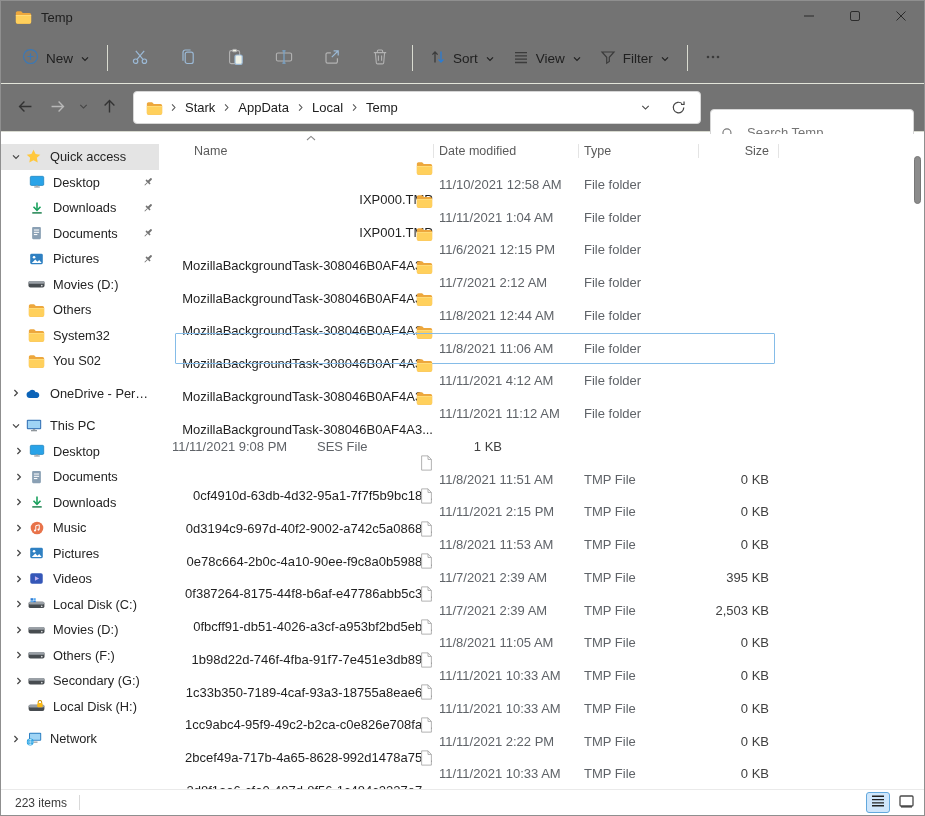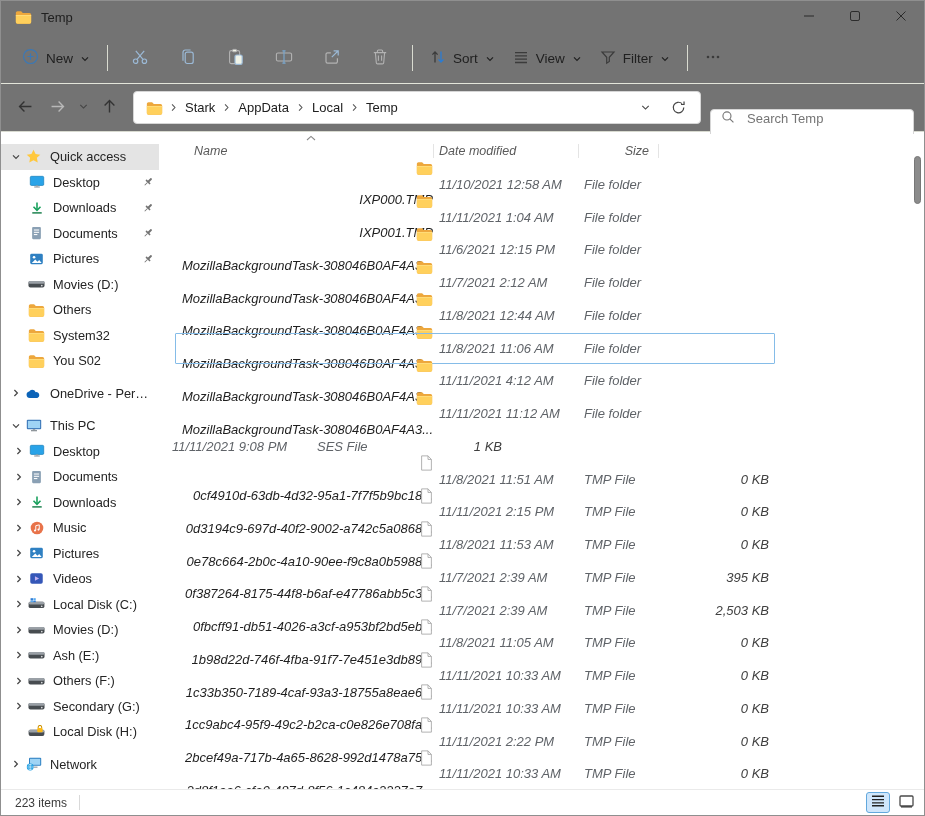--- a/index.html
+++ b/index.html
@@ -32,42 +32,42 @@
   .nav-btn.small { width:20px; }
   .addressbar {
     flex:1; height:33px; margin-left:8px; background:#fff; border:1px solid #d6d6d6;
     border-radius:4px; display:flex; align-items:center; padding:0 10px; min-width:0;
   }
   .crumb { padding:3px 5px; border-radius:3px; color:#202020; white-space:nowrap; }
   .crumb-sep { display:flex; margin:0 2px; color:#555; }
   .addr-right { margin-left:auto; display:flex; align-items:center; gap:20px; padding-right:4px; }
   .searchbox {
     width:204px; height:33px; margin-left:9px; background:#fff; border:1px solid #d6d6d6;
-    border-radius:4px; display:flex; align-items:flex-start; padding:0 10px; gap:10px;margin-top:36px;
+    border-radius:4px; display:flex; align-items:flex-end; padding:0 10px; gap:10px;margin-top:36px;
   }
   .search-input { border:none; outline:none; flex:1; font:inherit; font-size:13px; color:#202020; background:transparent; min-width:0; }
   .search-input::placeholder { color:#757575; }
 
   
   .main { position:absolute; top:133px; left:0; right:0; bottom:26px; display:flex; background:#fff; }
 
   
   .sidebar { width:158px; padding-top:10px; overflow:hidden; flex-shrink:0;text-align:center; }
   .sb-item { height:25.5px; display:flex; align-items:center; padding-right:5px; color:#242424; cursor:default; }
   .sb-item.selected { background:#e4e4e4; }
   .sb-item.gap { margin-top:7px; }
   .sb-item.lvl0 { padding-left:7px; }
   .sb-item.lvl1 { padding-left:10px; }
   .sb-chev { width:15px; display:flex; justify-content:center; color:#454545; flex-shrink:0; }
   .sb-ico { width:21px; display:flex; justify-content:center; margin-right:6px; flex-shrink:0; }
   .sb-label { white-space:nowrap; overflow:hidden; text-overflow:ellipsis; font-size:12.8px; }
   .sb-pin { margin-left:auto; display:flex; flex-shrink:0; }
 
   
-  .content { flex:1; position:relative; padding-left:7px; min-width:0;font-style:italic; }
+  .content { flex:1; position:relative; padding-left:7px; min-width:0; }
   .list-header { display:flex; height:30px; align-items:center; position:relative; color:#5a5a5a; font-size:12.5px; margin-top:2px; }
   .hdr-cell { position:relative; height:100%; display:flex; align-items:center; }
   .hdr-cell.c-name { width:267px; padding-left:28px; }
   .hdr-cell.c-date { width:145px; padding-left:6px; }
   .hdr-cell.c-type { width:120px; padding-left:6px; }
   .hdr-cell.c-size { width:80px; justify-content:flex-end; padding-right:9px; }
   .hdr-cell.c-end  { width:1px; }
   .hdr-sep::before { content:''; position:absolute; left:0; top:8px; bottom:8px; width:1px; background:#e4e4e4; }
   .sort-caret { position:absolute; left:140px; top:-1px; color:#8a8a8a; display:flex; }
 
@@ -609,35 +609,20 @@
               <path d="M3.4 2l3 3-3 3" fill="none" stroke="currentColor" stroke-width="1.2"></path>
             </svg>
           </span>
           <span class="sb-ico">
             <svg width="17" height="12" viewBox="0 0 18 12">
               <rect x="0.5" y="2.8" width="17" height="6.8" rx="2" fill="#474c50"></rect>
               <rect x="0.5" y="2.8" width="17" height="3" rx="1.5" fill="#9aa0a6"></rect>
               <circle cx="14.6" cy="7.7" r="0.9" fill="#d6d8da"></circle>
             </svg>
           </span>
-          <span class="sb-label">Ash (E:)</span>
-        </div>
-        <div class="sb-item lvl1">
-          <span class="sb-chev">
-            <svg width="10" height="10" viewBox="0 0 10 10">
-              <path d="M3.4 2l3 3-3 3" fill="none" stroke="currentColor" stroke-width="1.2"></path>
-            </svg>
-          </span>
-          <span class="sb-ico">
-            <svg width="17" height="12" viewBox="0 0 18 12">
-              <rect x="0.5" y="2.8" width="17" height="6.8" rx="2" fill="#474c50"></rect>
-              <rect x="0.5" y="2.8" width="17" height="3" rx="1.5" fill="#9aa0a6"></rect>
-              <circle cx="14.6" cy="7.7" r="0.9" fill="#d6d8da"></circle>
-            </svg>
-          </span>
           <span class="sb-label">Others (F:)</span>
         </div>
         <div class="sb-item lvl1">
           <span class="sb-chev">
             <svg width="10" height="10" viewBox="0 0 10 10">
               <path d="M3.4 2l3 3-3 3" fill="none" stroke="currentColor" stroke-width="1.2"></path>
             </svg>
           </span>
           <span class="sb-ico">
             <svg width="17" height="12" viewBox="0 0 18 12">
@@ -686,20 +671,23 @@
         <span class="sort-caret">
             <svg width="10" height="6" viewBox="0 0 10 6">
               <path d="M1 5l4-3.6L9 5" fill="none" stroke="#8a8a8a" stroke-width="1.1"></path>
             </svg>
           </span>
         <div class="hdr-cell c-name">
             <span>Name</span>
           </div>
         <div class="hdr-cell c-date hdr-sep">
             <span>Date modified</span>
+          </div>
+        <div class="hdr-cell c-type hdr-sep">
+            <span>Type</span>
           </div>
         <div class="hdr-cell c-size hdr-sep">
             <span>Size</span>
           </div>
         <div class="hdr-cell c-end hdr-sep"></div>
       </div>
       <div class="rows">
           <div class="file-row">
             <div class="cell c2-name">
               <span class="row-ico">

